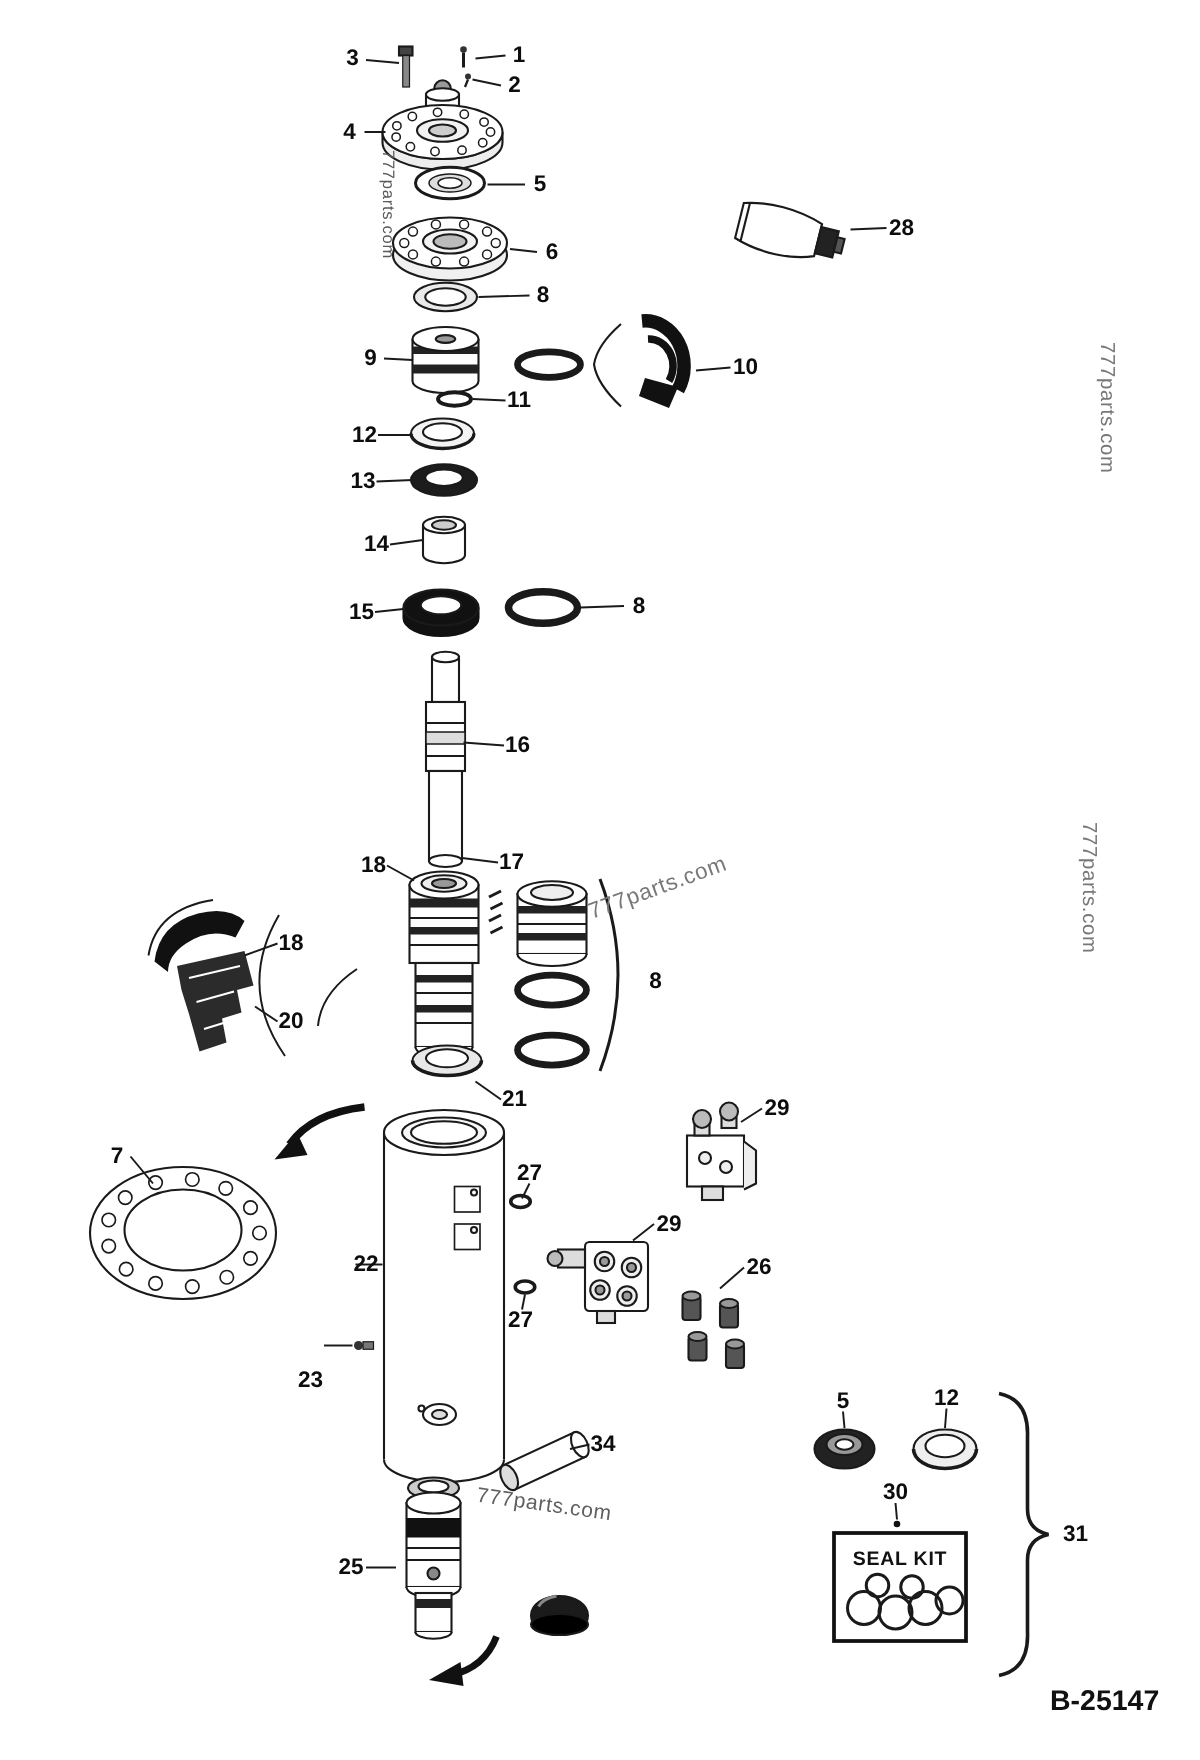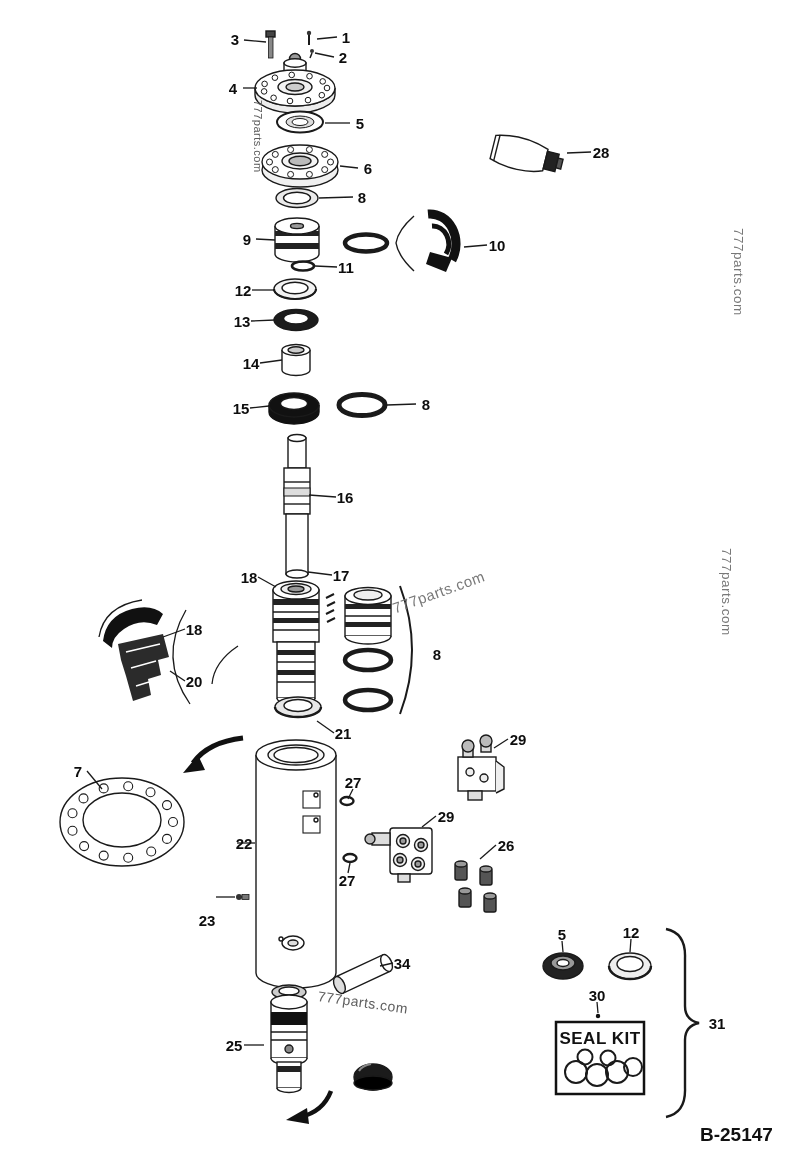--- a/index.html
+++ b/index.html
@@ -12,21 +12,21 @@
     font-weight:bold; font-size:15px; color:#0d0d0d; line-height:1;
   }
   .wm { position:absolute; white-space:nowrap; color:#787878; letter-spacing:0.5px; }
   #wm-top { left:264px; top:100px; font-size:11px; color:#5a5a5a; transform:rotate(90deg); transform-origin:left top; }
   #wm-right-upper { left:746px; top:228px; font-size:13.5px; transform:rotate(90deg); transform-origin:left top; }
   #wm-right-mid { left:734px; top:548px; font-size:13.5px; transform:rotate(90deg); transform-origin:left top; }
   #wm-center { left:393px; top:600px; font-size:15px; transform:rotate(-20deg); transform-origin:left center; }
   #wm-bottom { left:318px; top:988px; font-size:14px; color:#5f5f5f; transform:rotate(8deg); transform-origin:left center; }
   .drawing-number { position:absolute; left:700px; top:1124px; font-weight:bold; font-size:19px; color:#111; }
   .seal-kit-label { position:absolute; left:600px; top:1039px; transform:translate(-50%,-50%);
-    font-weight:bold; font-size:17px; letter-spacing:0.5px; color:#111; }
+    font-weight:bold; font-size:13px; letter-spacing:0.5px; color:#111; }
 </style>
 </head>
 <body>
 
 <div id="canvas">
 
   <svg id="diagram-svg" width="800" height="1173" viewBox="0 0 800 1173" xmlns="http://www.w3.org/2000/svg">
     <g stroke="#1a1a1a" stroke-width="1.4" fill="none">
 
       <g>

